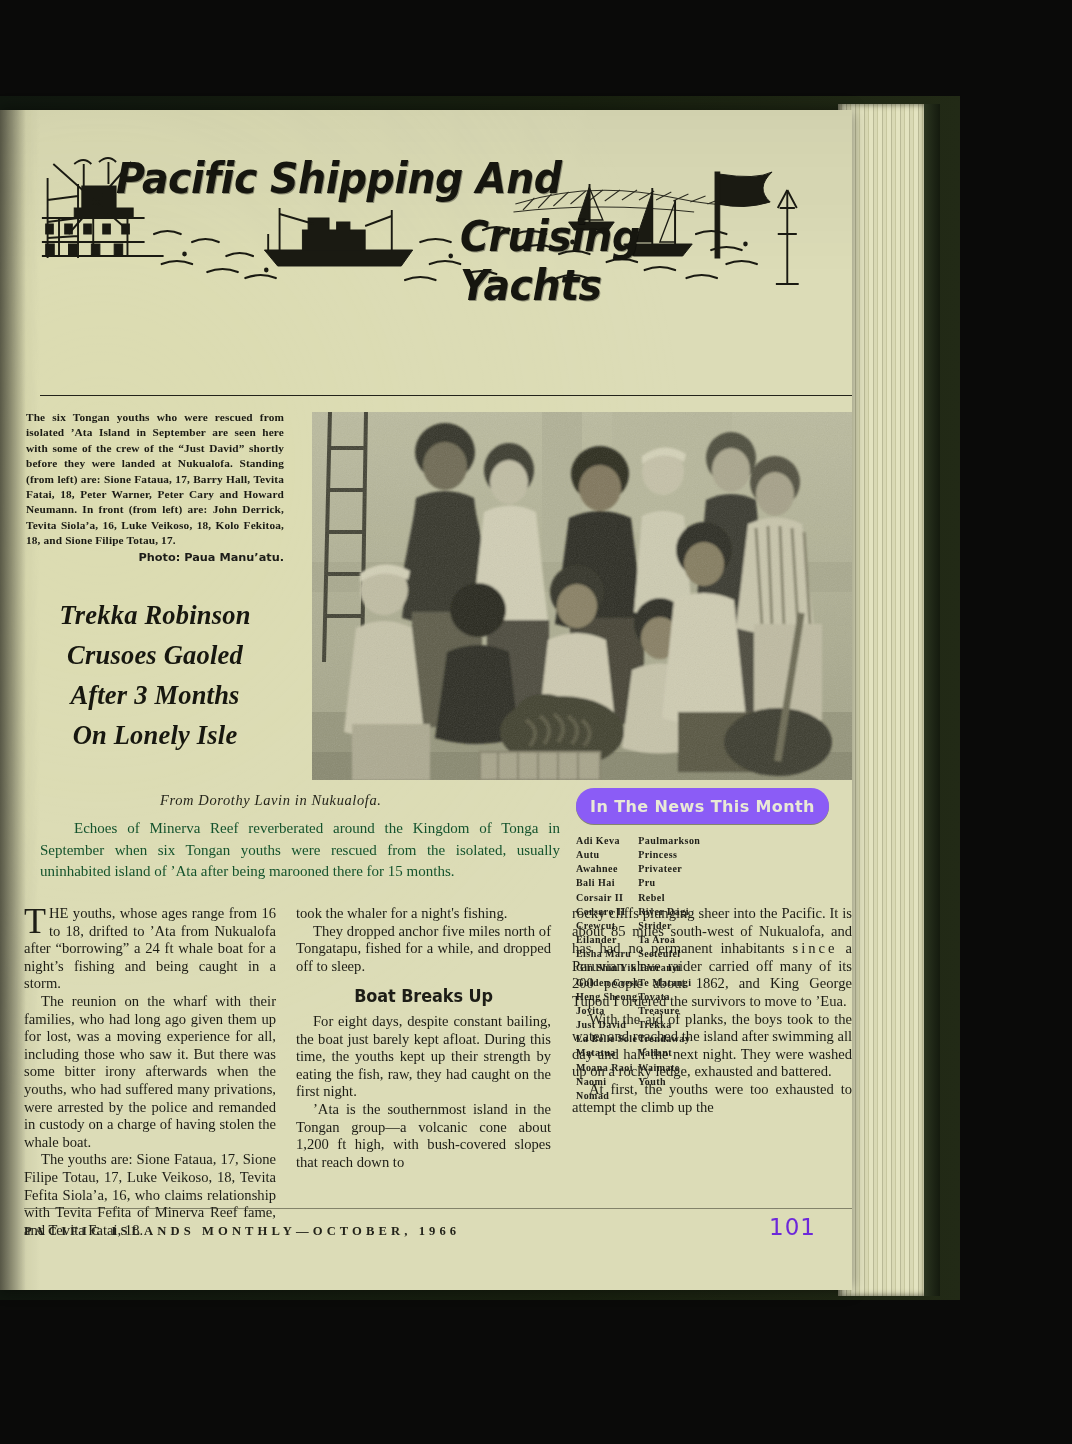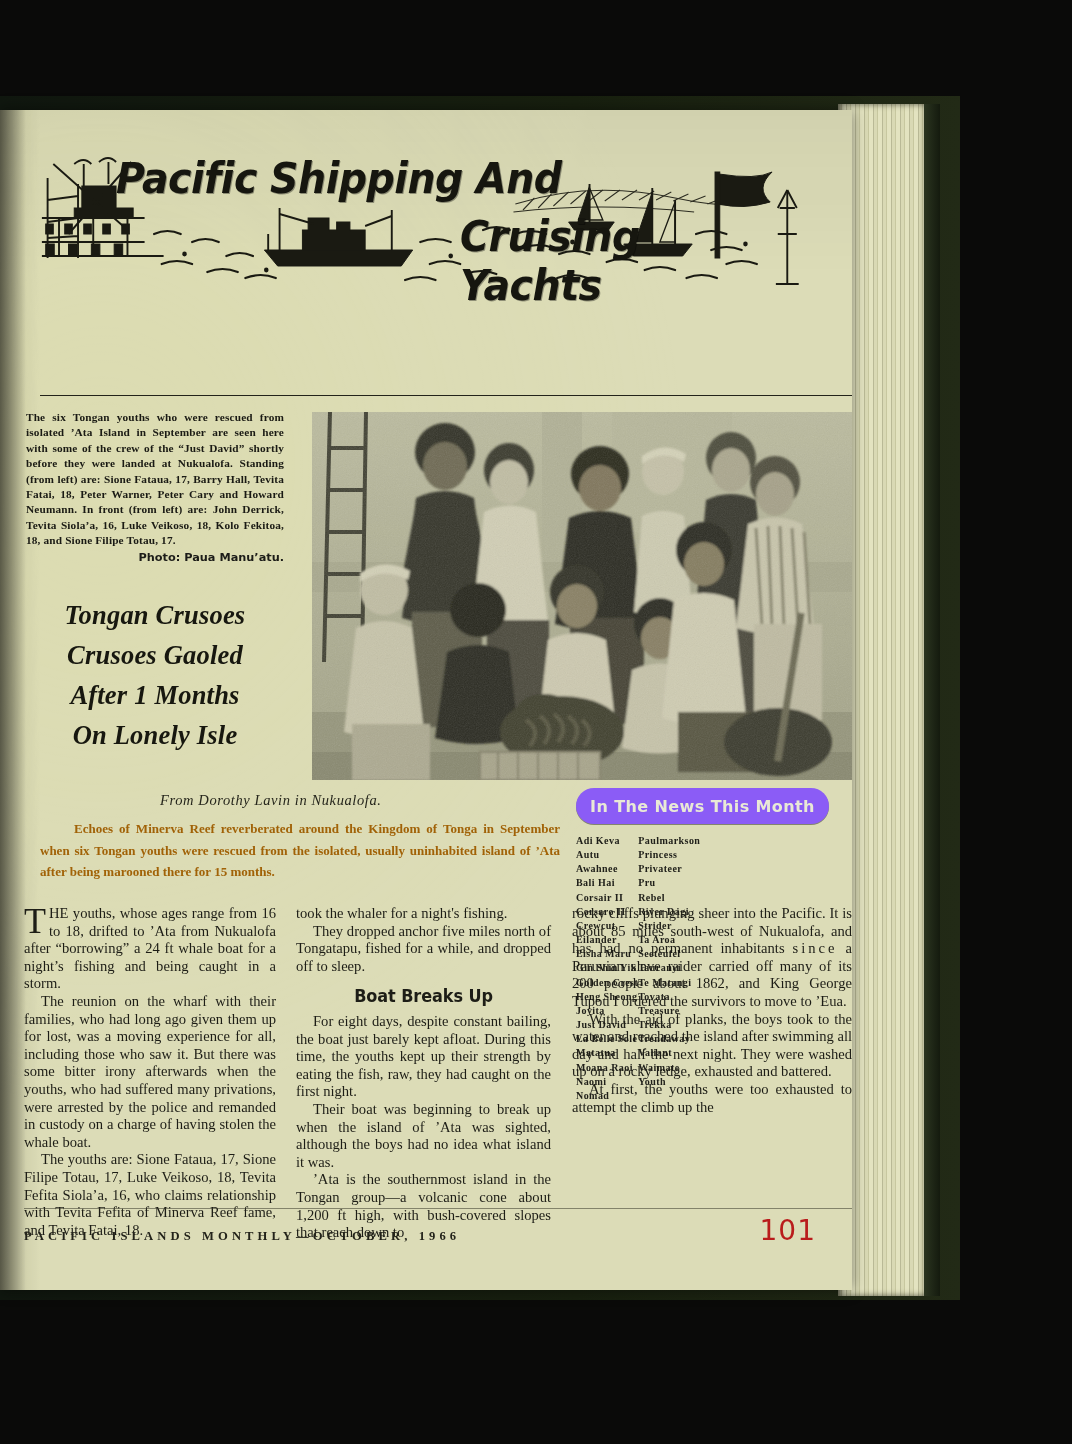--- a/index.html
+++ b/index.html
@@ -107,22 +107,22 @@
   .byline{
     position:absolute;left:0;top:382px;width:540px;
     margin-left:120px;
     font-family:"Liberation Serif", serif;
     font-style:italic;font-size:14.5px;
     letter-spacing:.6px;color:#26261c;
   }
 
   .lede{
     position:absolute;left:0px;top:408px;width:520px;
-    font-size:13px;line-height:21.6px;text-align:justify;
-    text-indent:34px;color:#a16207;font-weight:bold;
+    font-size:15px;line-height:21.6px;text-align:justify;
+    text-indent:34px;color:#14532d;
   }
 
   
   .newsbox{position:absolute;left:536px;top:378px;width:278px;}
   .news-banner{
     width:253px;height:36px;border-radius:18px;
     background:#8b5cf6;color:#e9e9d6;
     display:flex;align-items:center;justify-content:center;
     font-family:"DejaVu Sans", sans-serif;
     font-weight:bold;font-size:16px;letter-spacing:.4px;
@@ -175,21 +175,21 @@
     position:absolute;left:-16px;top:1104px;width:828px;
     display:flex;align-items:baseline;justify-content:space-between;
   }
   .footer-line{
     font-family:"Liberation Serif", serif;
     font-weight:bold;font-size:12.6px;letter-spacing:4.1px;
     color:#23231a;white-space:nowrap;
   }
   .page-no{
     font-family:"DejaVu Sans", sans-serif;
-    font-size:28px;color:#b91c1c;letter-spacing:1px;
+    font-size:23px;color:#6d28d9;letter-spacing:1px;
     margin-right:36px;
   }
 
   .inner{position:absolute;left:40px;top:0;width:812px;height:100%;}
 </style>
 </head>
 <body>
 
 <div id="scan">
 
@@ -297,23 +297,23 @@
 
       <div class="rule-top"></div>
 
       <div class="upper">
 
         <div class="cap-col">
           <div class="photo-caption">The six Tongan youths who were rescued from isolated ’Ata Island in September are seen here with some of the crew of the “Just David” shortly before they were landed at Nukualofa. Standing (from left) are: Sione Fataua, 17, Barry Hall, Tevita Fatai, 18, Peter Warner, Peter Cary and Howard Neumann. In front (from left) are: John Derrick, Tevita Siola’a, 16, Luke Veikoso, 18, Kolo Fekitoa, 18, and Sione Filipe Totau, 17.</div>
           <div class="photo-credit">Photo: Paua Manu’atu.</div>
 
           <div class="headline">
-            <div>Tongan Crusoes</div>
+            <div>Trekka Robinson</div>
             <div>Crusoes Gaoled</div>
-            <div>After 1 Months</div>
+            <div>After 3 Months</div>
             <div>On Lonely Isle</div>
           </div>
         </div>
 
         <div class="photo-wrap">
           <svg class="photo" viewBox="0 0 540 368" preserveAspectRatio="none">
             <defs>
               <linearGradient id="sky" x1="0" y1="0" x2="0" y2="1">
                 <stop offset="0%" stop-color="#c9c9ad"></stop>
                   <stop offset="100%" stop-color="#adad92"></stop>
@@ -507,21 +507,20 @@
           <p>The reunion on the wharf with their families, who had long ago given them up for lost, was a moving experience for all, including those who saw it. But there was some bitter irony afterwards when the youths, who had suffered many privations, were arrested by the police and remanded in custody on a charge of having stolen the whale boat.</p>
           <p>The youths are: Sione Fataua, 17, Sione Filipe Totau, 17, Luke Veikoso, 18, Tevita Fefita Siola’a, 16, who claims relationship with Tevita Fefita of Minerva Reef fame, and Tevita Fatai, 18.</p>
 
         </div>
 
         <div class="col col2">
           <p class="noind">took the whaler for a night's fishing.</p>
           <p>They dropped anchor five miles north of Tongatapu, fished for a while, and dropped off to sleep.</p>
           <div class="subhead">Boat Breaks Up</div>
           <p>For eight days, despite constant bailing, the boat just barely kept afloat. During this time, the youths kept up their strength by eating the fish, raw, they had caught on the first night.</p>
-          <p>Their boat was beginning to break up when the island of ’Ata was sighted, although the boys had no idea what island it was.</p>
           <p>’Ata is the southernmost island in the Tongan group—a volcanic cone about 1,200 ft high, with bush-covered slopes that reach down to</p>
         </div>
 
         <div class="col col3">
           <p class="noind"><span>rocky cliffs plunging sheer into the Pacific. It is about 85 miles south-west of Nukualofa, and has had no permanent inhabitants </span><span class="spaced">since</span><span> a Peruvian slave raider carried off many of its 200 people about 1862, and King George Tupou I ordered the survivors to move to ’Eua.</span></p>
           <p>With the aid of planks, the boys took to the water and reached the island after swimming all day and half the next night. They were washed up on a rocky ledge, exhausted and battered.</p>
           <p>At first, the youths were too exhausted to attempt the climb up the</p>
         </div>
       </div>
 

